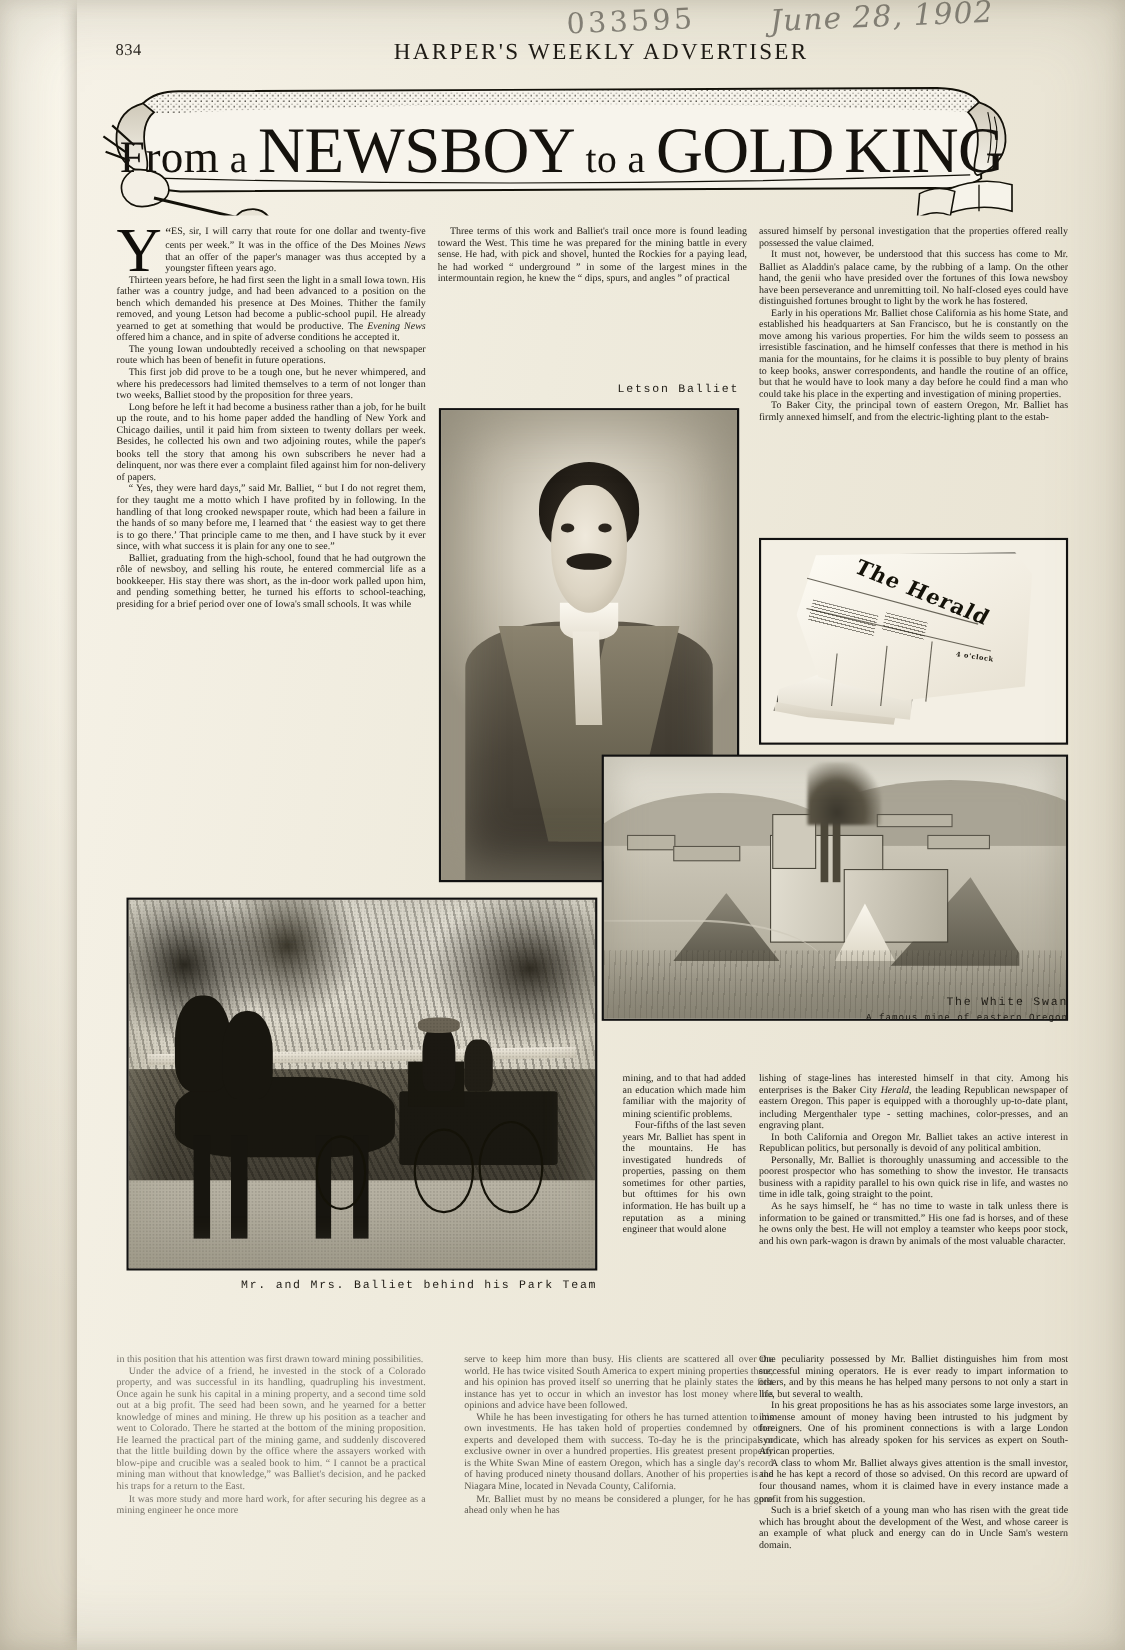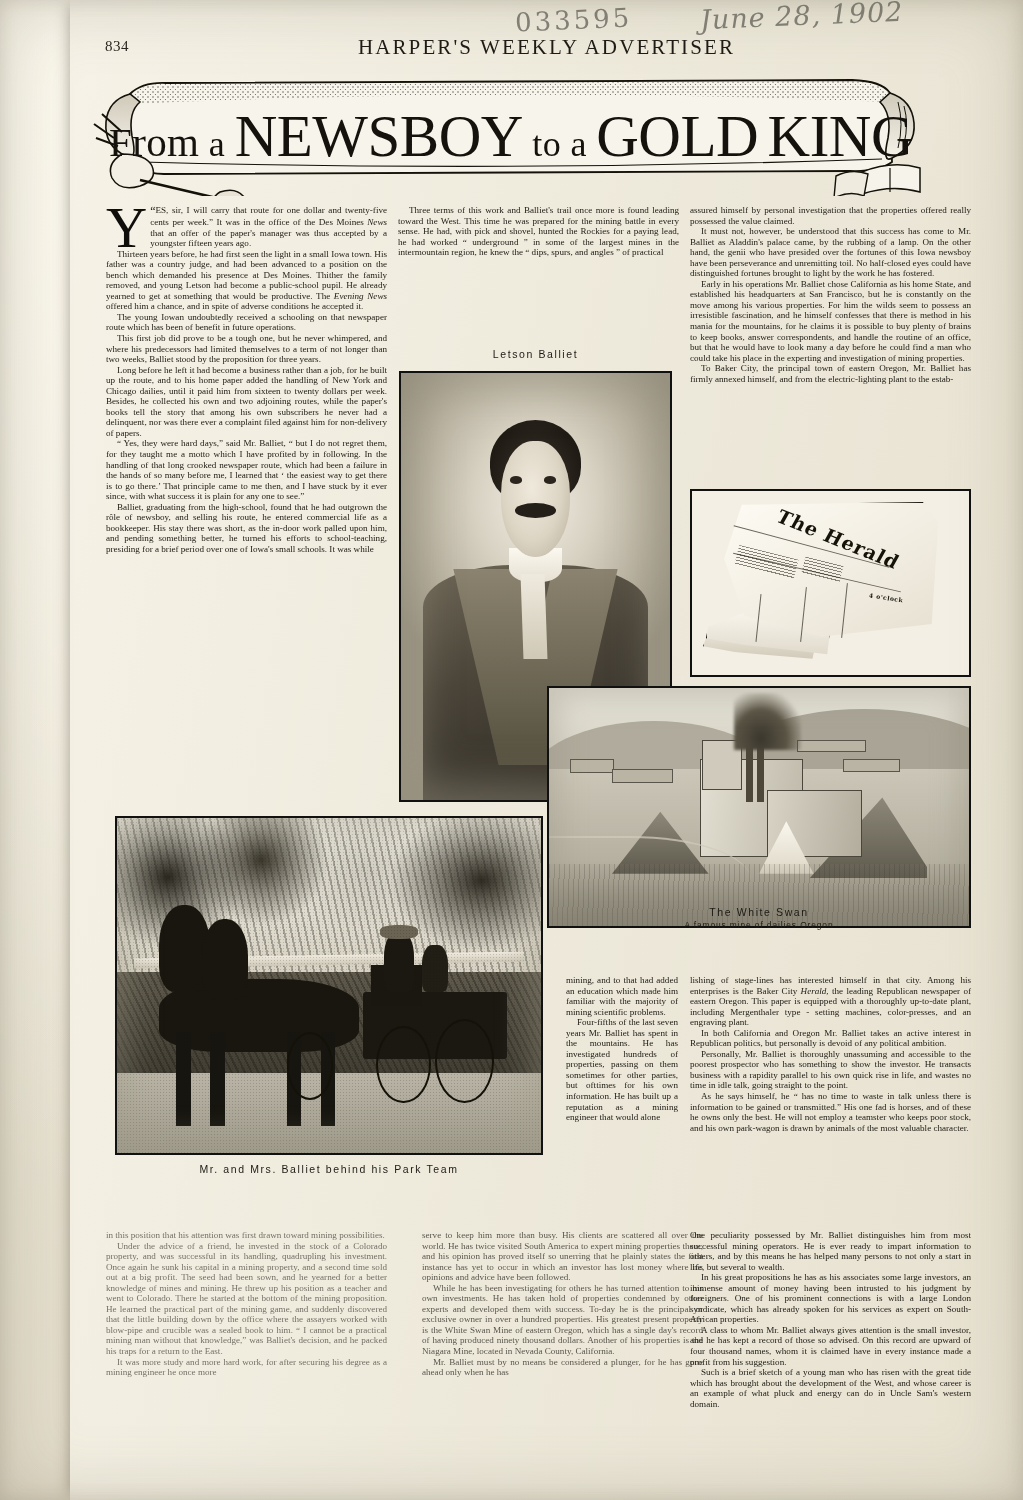--- a/index.html
+++ b/index.html
@@ -71,22 +71,22 @@
   #col-2-top{left:398px;top:205px;width:281px;}
   #col-3-top{left:690px;top:205px;width:281px;}
   #col-mid-narrow{left:566px;top:975px;width:112px;}
   #col-mid-right{left:690px;top:975px;width:281px;}
   #col-b1{left:106px;top:1230px;width:281px;}
   #col-b2{left:422px;top:1230px;width:281px;}
   #col-b3{left:690px;top:1230px;width:281px;}
 
   
   .figcap{
-    position:absolute;text-align:center;color:#1e1b15;
-    font-family:Liberation Sans, sans-serif;
+    position:absolute;text-align:right;color:#1e1b15;
+    font-family:Liberation Mono, monospace;
   }
   .cap-main{font-size:10.5px;letter-spacing:1.6px;}
   .cap-sub{font-size:8.4px;letter-spacing:.9px;margin-top:2px;}
 
   .frame{position:absolute;background:#111;padding:2px;box-sizing:border-box;}
   .frame > .inner{width:100%;height:100%;overflow:hidden;position:relative;background:#cfc9b9;}
 
   
   #fig-portrait{left:399px;top:371px;width:273px;height:431px;}
   .portrait-bg{
@@ -391,21 +391,21 @@
       <div class="sw-smoke"></div>
       <div class="sw-dump left"></div>
       <div class="sw-tent"></div>
       <div class="sw-road"></div>
       <div class="sw-brush"></div>
       <div class="sw-vign"></div>
     </div>
   </div>
   <div class="figcap cap-swan">
     <div class="cap-main">The White Swan</div>
-    <div class="cap-sub">A famous mine of dailies Oregon</div>
+    <div class="cap-sub">A famous mine of eastern Oregon</div>
   </div>
 
   <div class="frame" id="fig-team">
     <div class="inner">
       <div class="tm"></div>
       <div class="tm-sky"></div>
       <div class="tm-trees"></div>
       <div class="tm-hedge"></div>
       <div class="tm-road"></div>
       <div class="tm-rail"></div>

